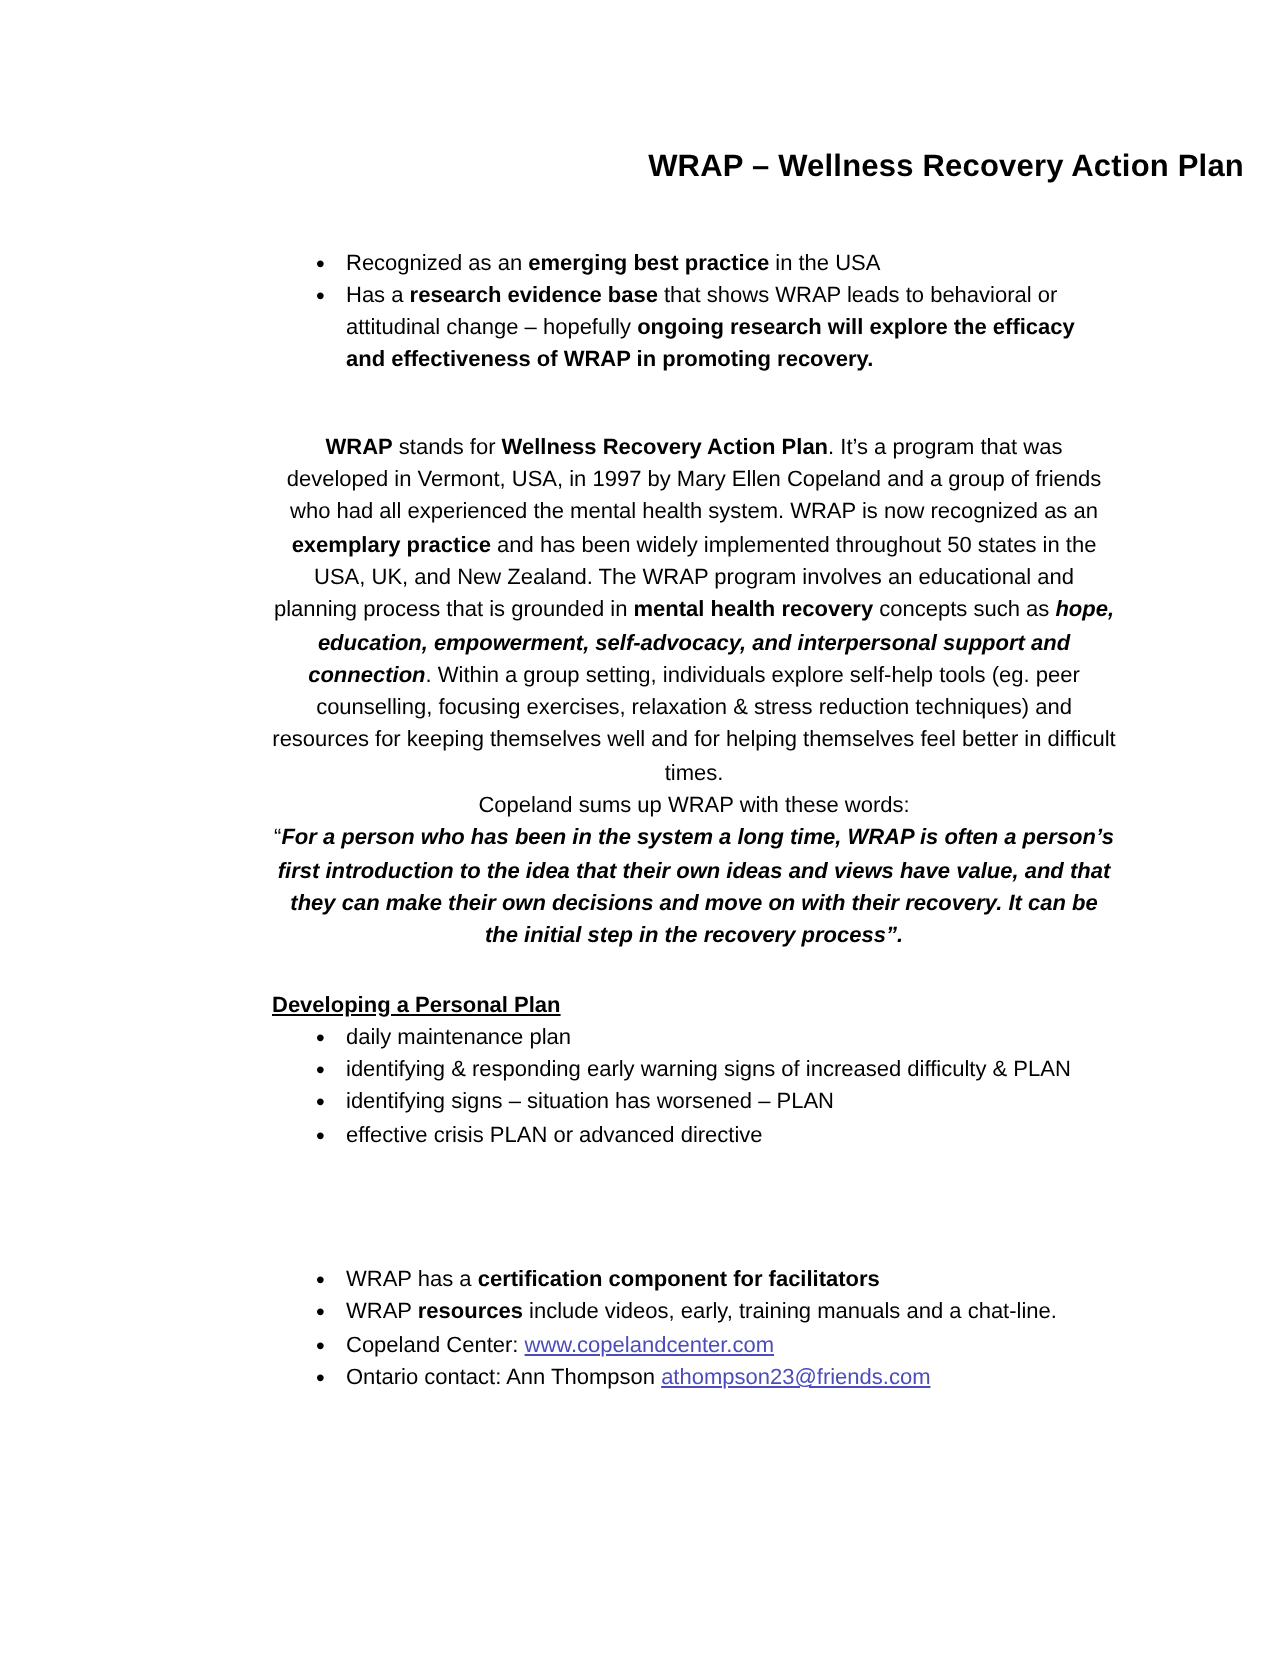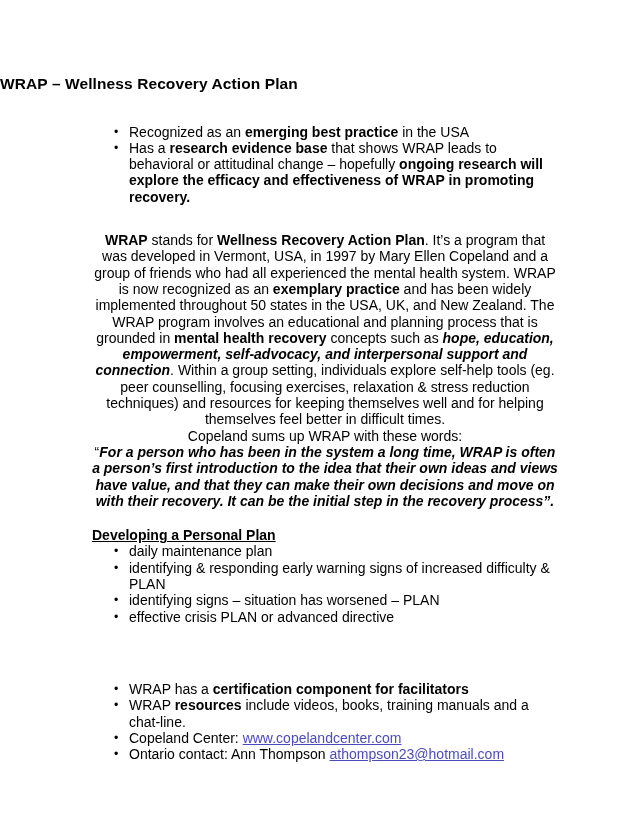--- a/index.html
+++ b/index.html
@@ -17,32 +17,33 @@
   }
   .page {
     position: relative;
     width: 640px;
     height: 828px;
     background: #ffffff;
     box-sizing: border-box;
     overflow: hidden;
   }
   .doc-title {
-    text-align: left;
+    text-align: right;
     font-size: 15.5px;
     font-weight: bold;
     letter-spacing: 0.1px;
     margin: 0;
     padding: 75px 18px 0 0;
     line-height: 1.2;
   }
   .content {
     padding: 0 82px 0 92px;
-    font-size: 14px;
+    font-size: 11px;
     line-height: 16.3px;
+    margin-left: 44px;
   }
   ul.bullets {
     list-style: none;
     margin: 0;
     padding: 0;
   }
   ul.bullets > li {
     position: relative;
     padding-left: 37px;
     margin: 0;
@@ -110,19 +111,19 @@
           <li>identifying &amp; responding early warning signs of increased difficulty &amp; PLAN</li>
           <li>identifying signs – situation has worsened – PLAN</li>
           <li>effective crisis PLAN or advanced directive</li>
         </ul>
     </div>
 
     <div class="spacer-mid-gap"></div>
 
     <ul class="bullets" id="resources-bullets">
         <li><span>WRAP has a </span><b>certification component for facilitators</b></li>
-        <li><span>WRAP </span><b>resources</b><span> include videos, books, training manuals and a chat-line.</span></li>
+        <li><span>WRAP </span><b>resources</b><span> include videos, early, training manuals and a chat-line.</span></li>
         <li><span> Copeland Center:  </span><a class="doclink" href="#">www.copelandcenter.com</a></li>
-        <li><span>Ontario contact:  Ann Thompson  </span><a class="doclink" href="#">athompson23@hotmail.com</a></li>
+        <li><span>Ontario contact:  Ann Thompson  </span><a class="doclink" href="#">athompson23@friends.com</a></li>
       </ul>
 
   </div>
 </div>
 
 </body></html>

